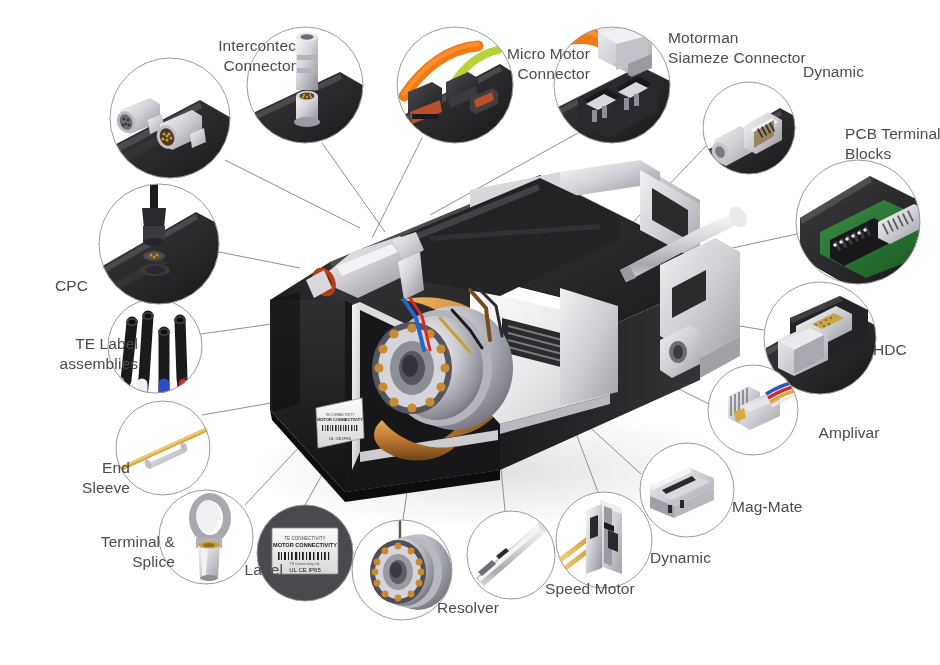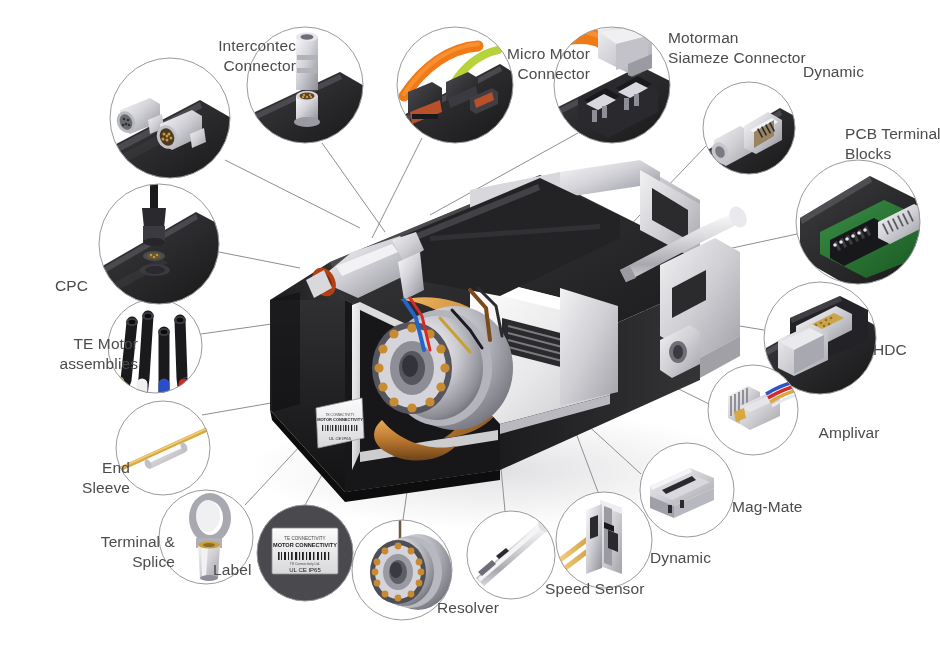--- a/index.html
+++ b/index.html
@@ -790,30 +790,30 @@
 Blocks</div>
 
   <div class="callout-label lbl-l" style="left:873px;top:340px;width:60px;">HDC</div>
 
   <div class="callout-label lbl-l" style="left:794px;top:423px;width:110px;text-align:center;">Amplivar</div>
 
   <div class="callout-label lbl-l" style="left:732px;top:497px;width:110px;">Mag-Mate</div>
 
   <div class="callout-label lbl-l" style="left:650px;top:548px;width:100px;">Dynamic</div>
 
-  <div class="callout-label lbl-l" style="left:545px;top:579px;width:140px;">Speed Sensor</div>
+  <div class="callout-label lbl-l" style="left:545px;top:579px;width:140px;">Speed Motor</div>
 
   <div class="callout-label lbl-l" style="left:437px;top:598px;width:100px;">Resolver</div>
 
-  <div class="callout-label lbl-l" style="left:213px;top:560px;width:70px;">Label</div>
+  <div class="callout-label lbl-l" style="left:213px;top:560px;width:70px;text-align:right;">Label</div>
 
   <div class="callout-label lbl-r" style="left:80px;top:514px;width:95px;">Terminal &amp;
 Splice</div>
 
   <div class="callout-label lbl-r" style="left:60px;top:440px;width:70px;">End
 Sleeve</div>
 
-  <div class="callout-label lbl-r" style="left:33px;top:316px;width:105px;">TE Motor
+  <div class="callout-label lbl-r" style="left:33px;top:316px;width:105px;">TE Label
 assemblies</div>
 
   <div class="callout-label lbl-r" style="left:28px;top:258px;width:60px;">CPC</div>
 
 </div>
 
 </body></html>

